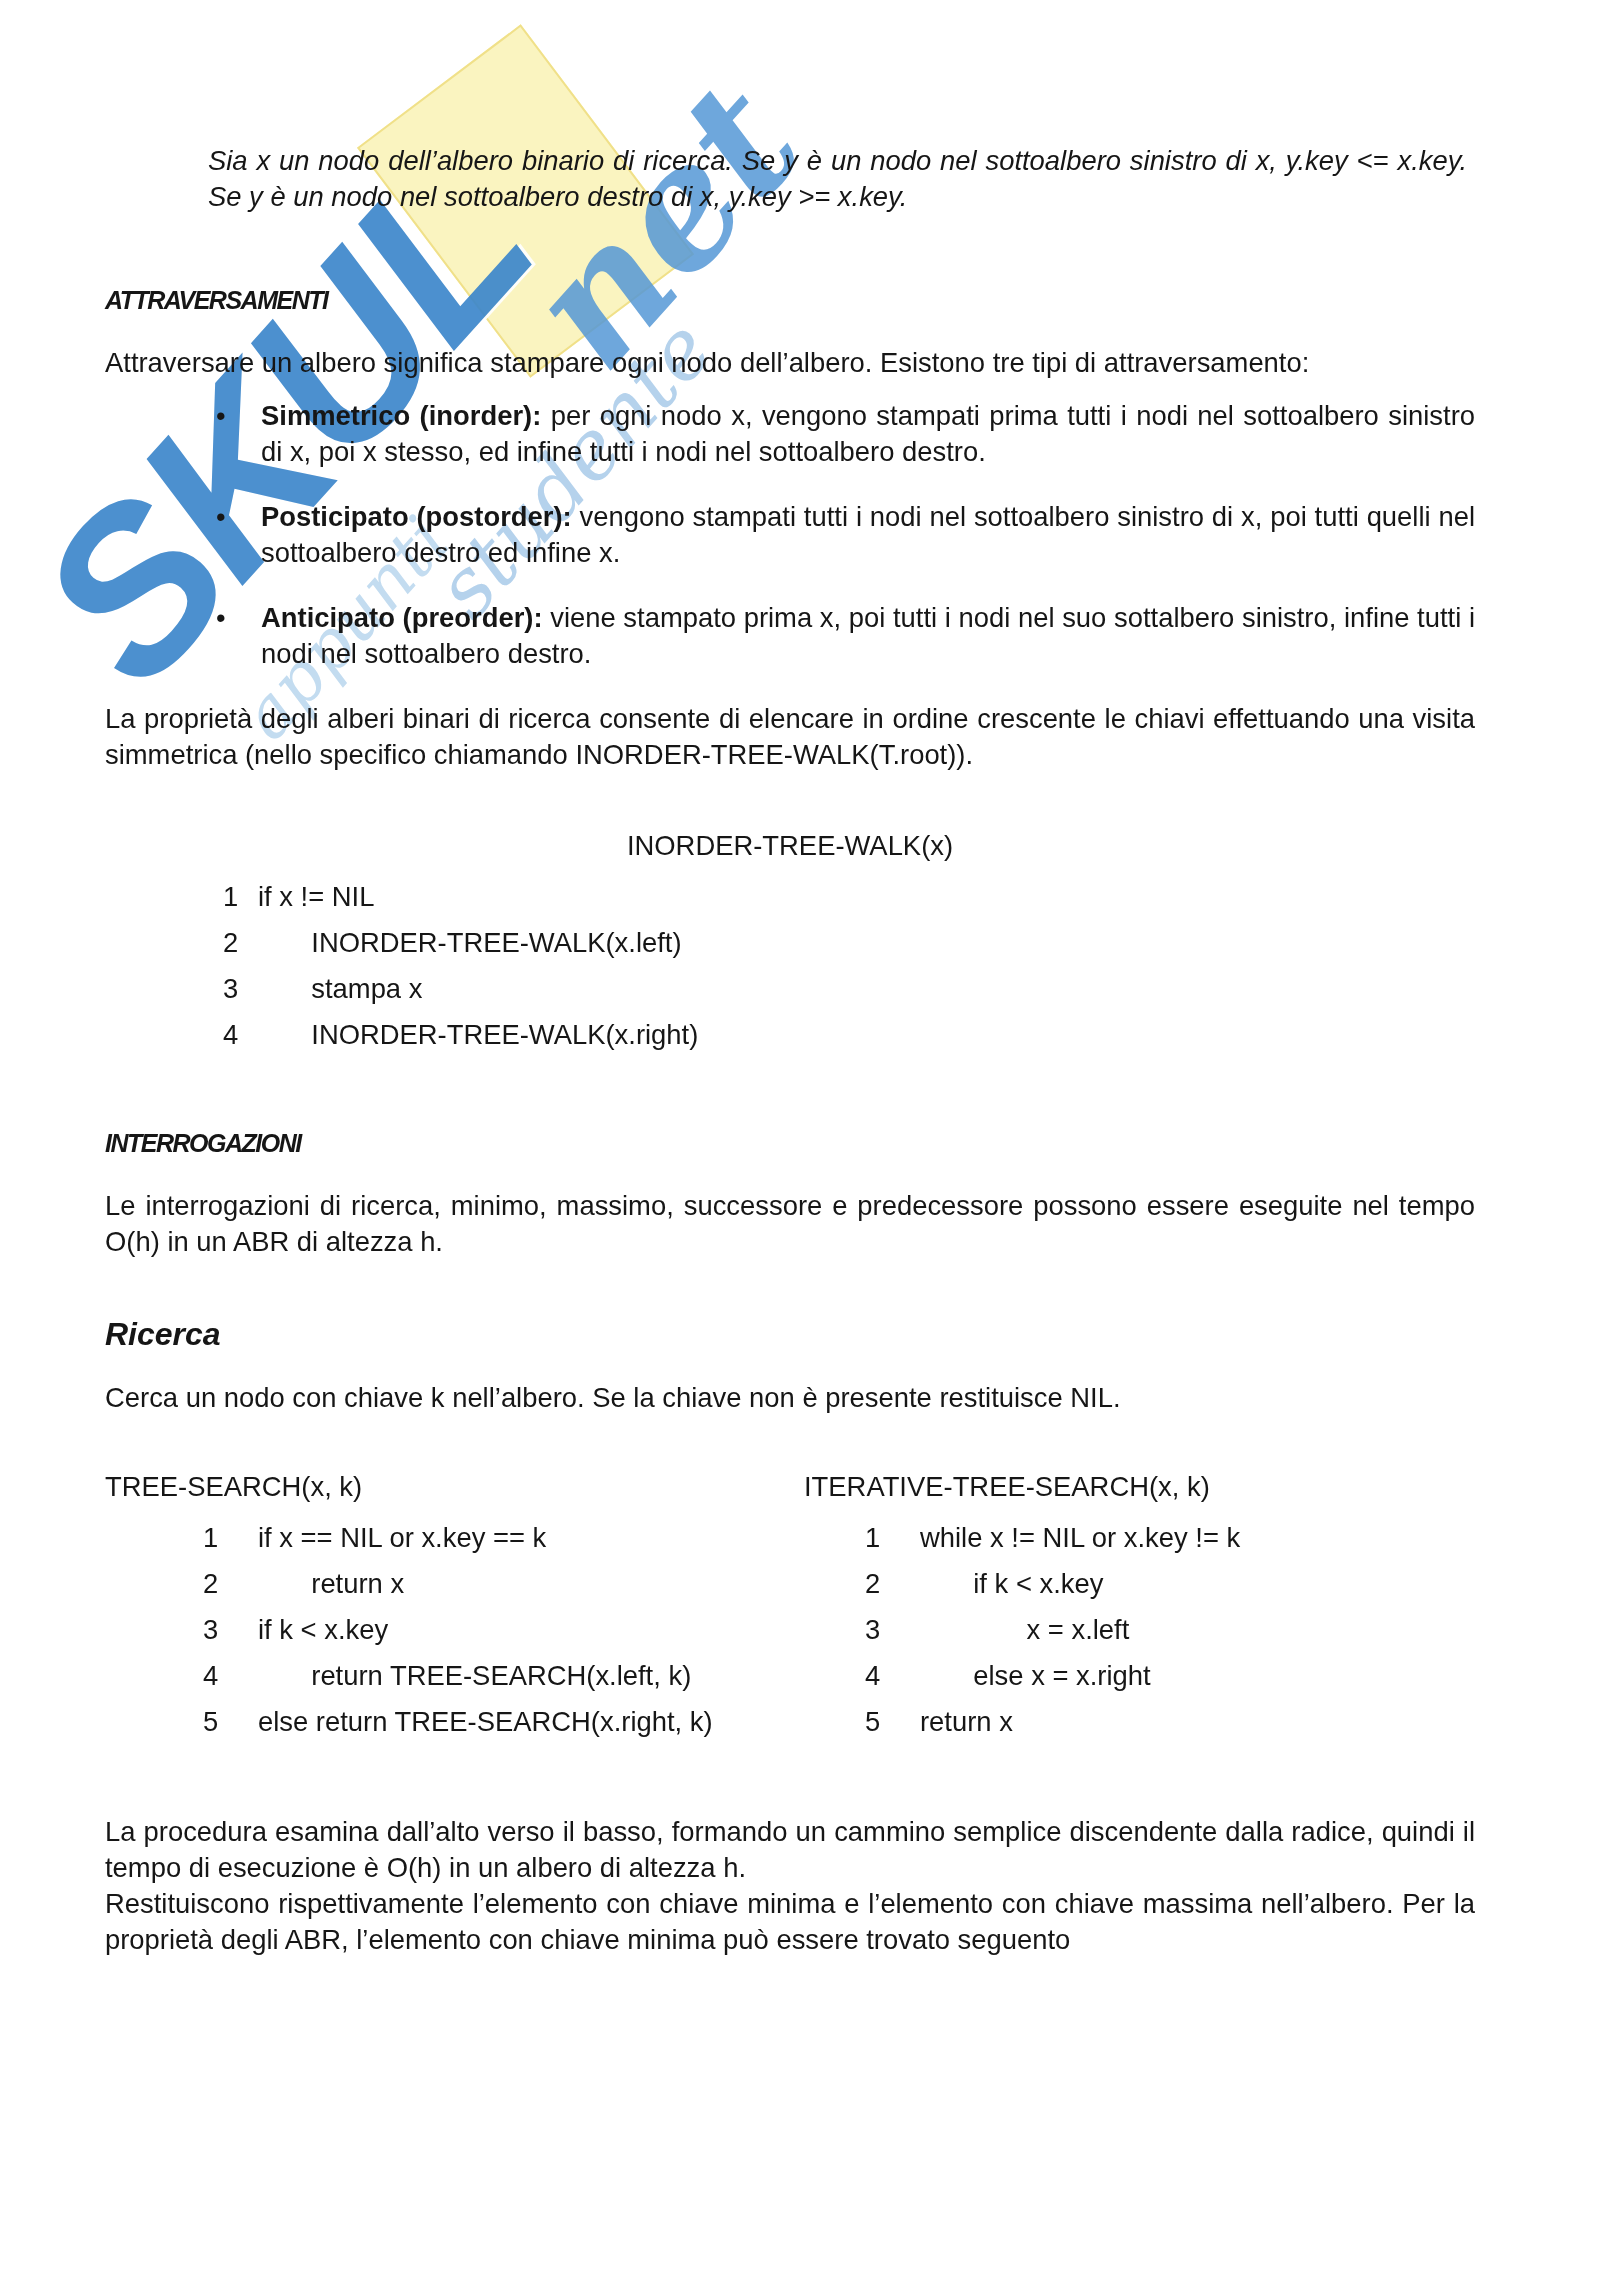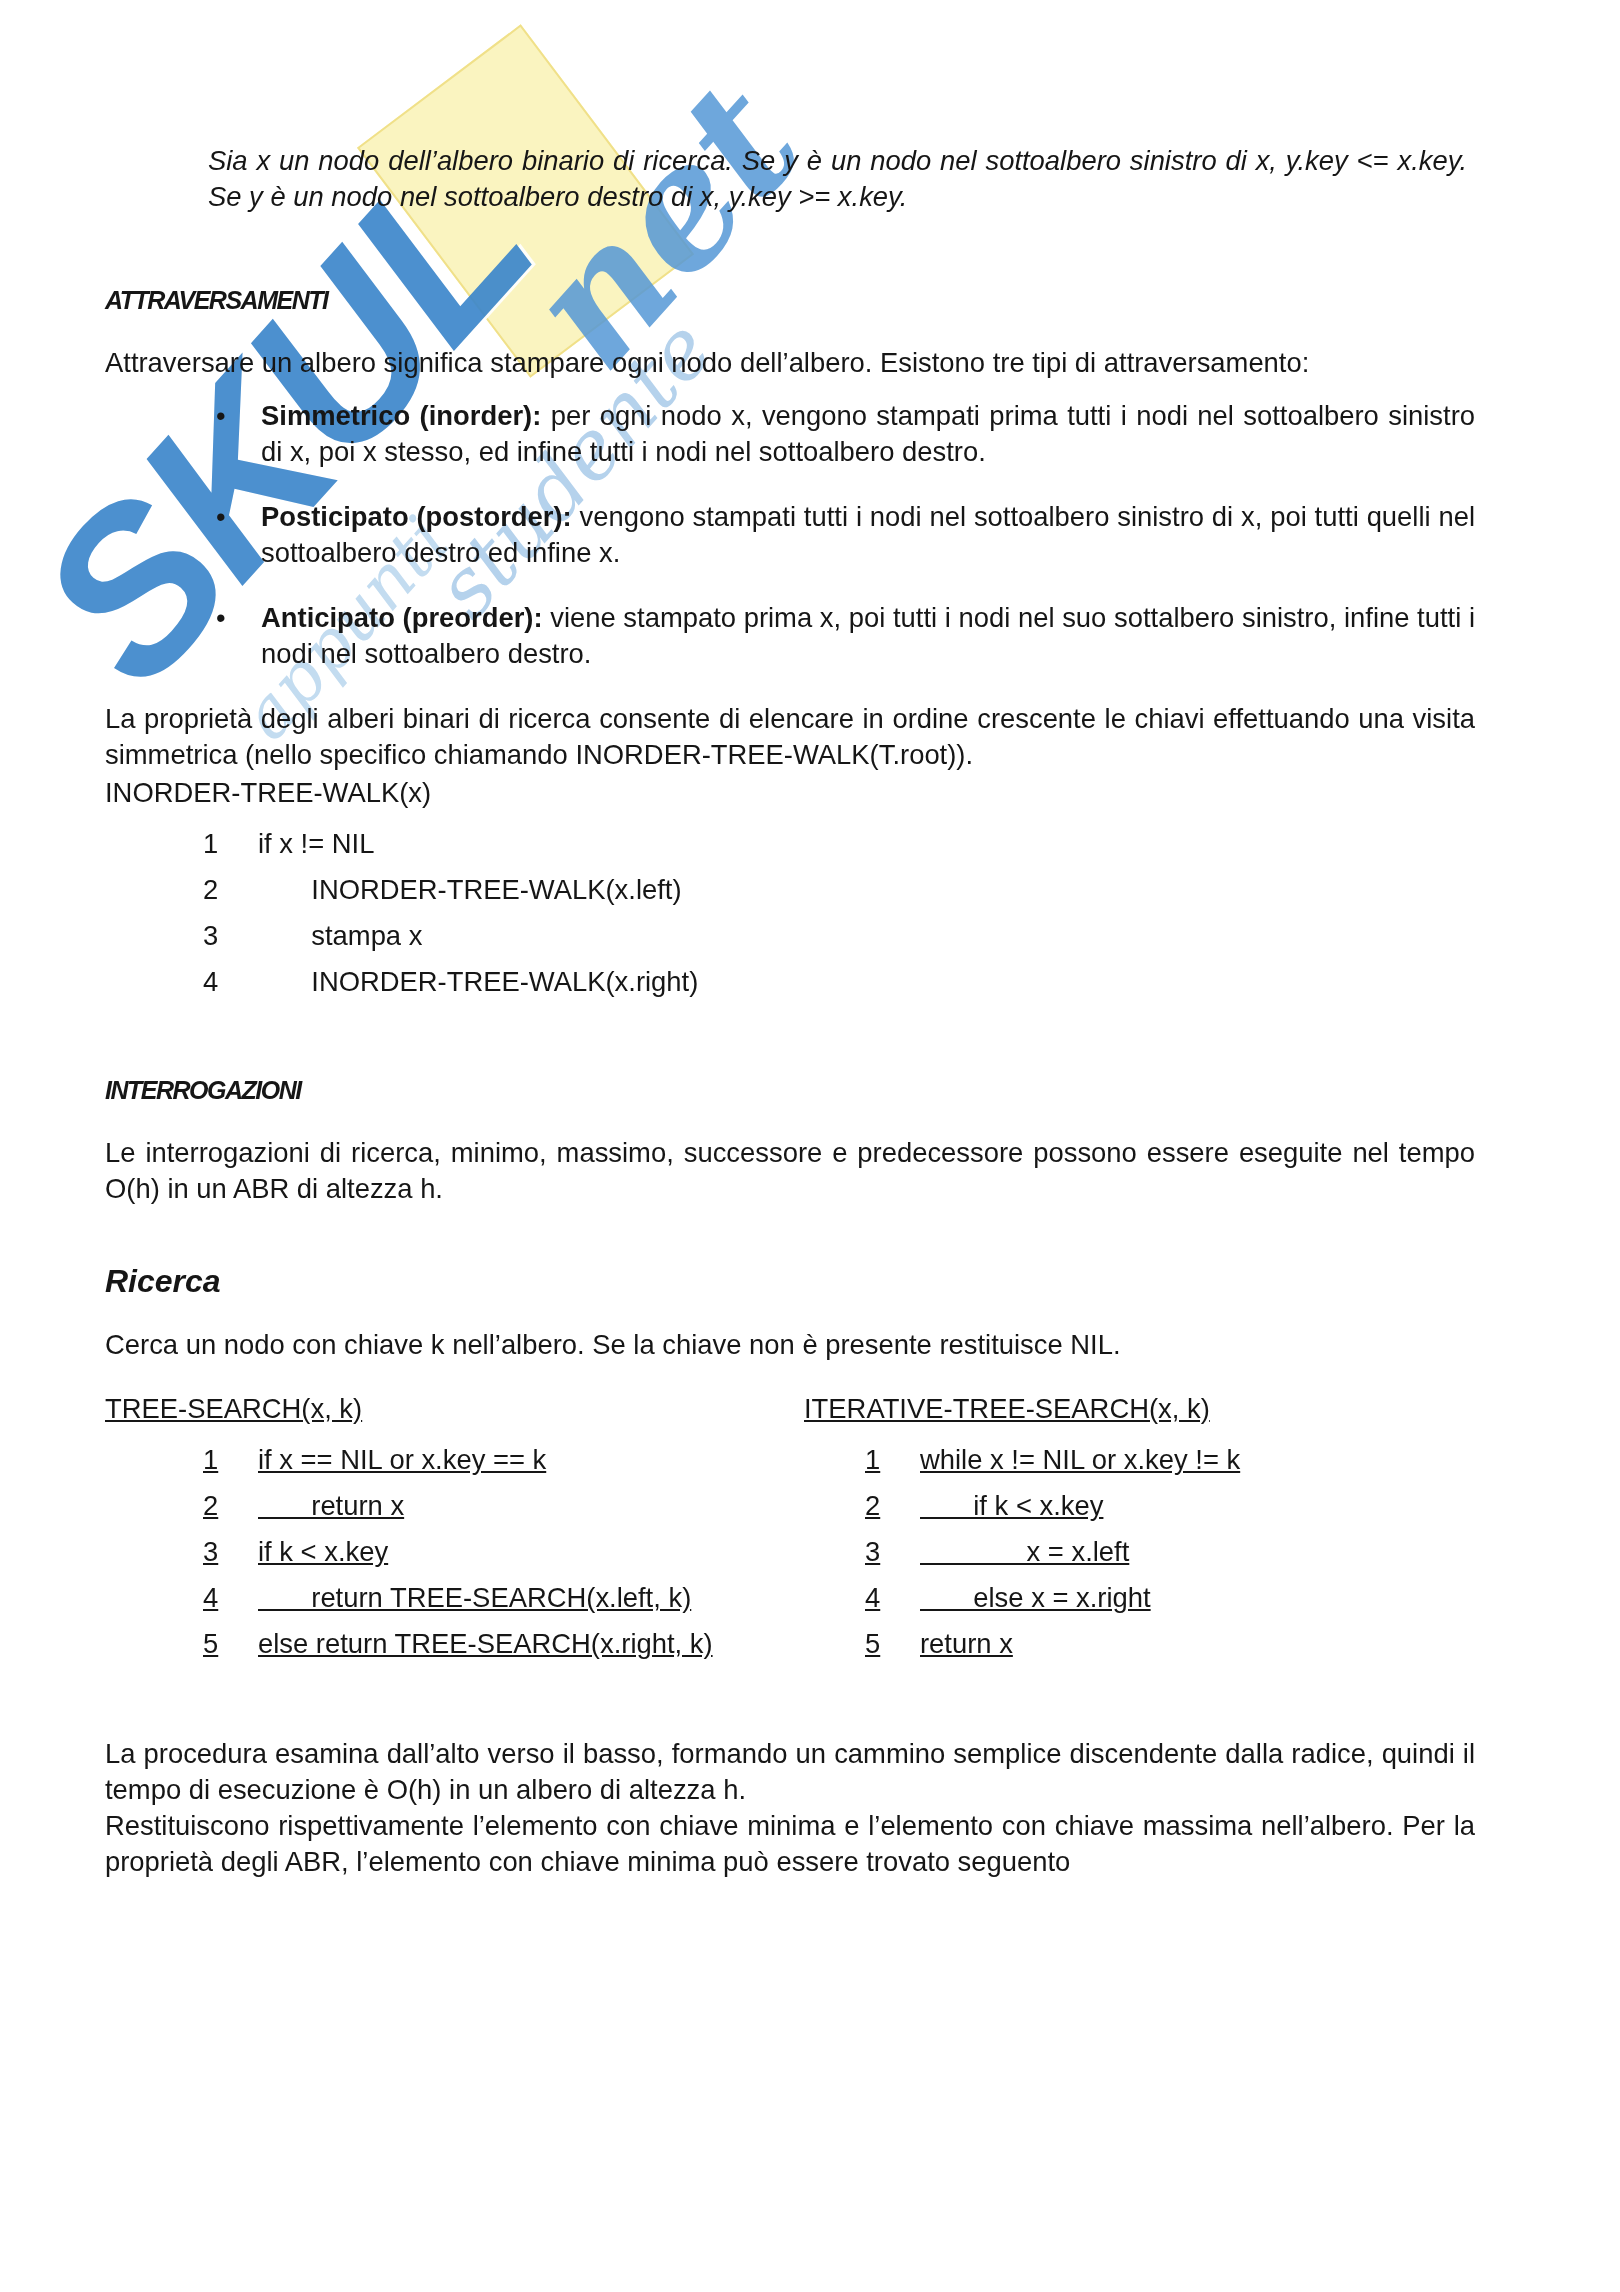--- a/index.html
+++ b/index.html
@@ -58,26 +58,26 @@
   .para.tight{margin-top:5.9px;}
   .bullets{list-style:none;margin:16.7px 0 0 0;padding:0;}
   .bullets li{
     position:relative;padding-left:156px;margin-bottom:29px;
     text-align:justify;
   }
   .bullets li::before{
     content:"\2022";position:absolute;left:111px;top:0;
   }
   .bullets .term{font-weight:bold;}
-  .codeblock{}
+  .codeblock{margin-top:53px;text-align:center;}
   .code-title{line-height:39px;margin-bottom:9.8px;white-space:pre;}
   .code-line{display:flex;line-height:46px;}
   .code-num{flex:none;width:55px;margin-left:98px;}
   .code-text{white-space:pre;}
-  .code-cols{display:flex;margin-top:26px;text-decoration:underline;}
+  .code-cols{display:flex;margin-top:51px;}
   .code-col-left{flex:none;width:699px;}
   .code-col-right{flex:1;}
   .code-col-right .code-num{margin-left:61px;}
   .note{margin-top:53px;}
   .proc-note{margin-top:69px;}
 </style>
 </head>
 <body>
 
 <div class="wm wm-yellow"></div>

